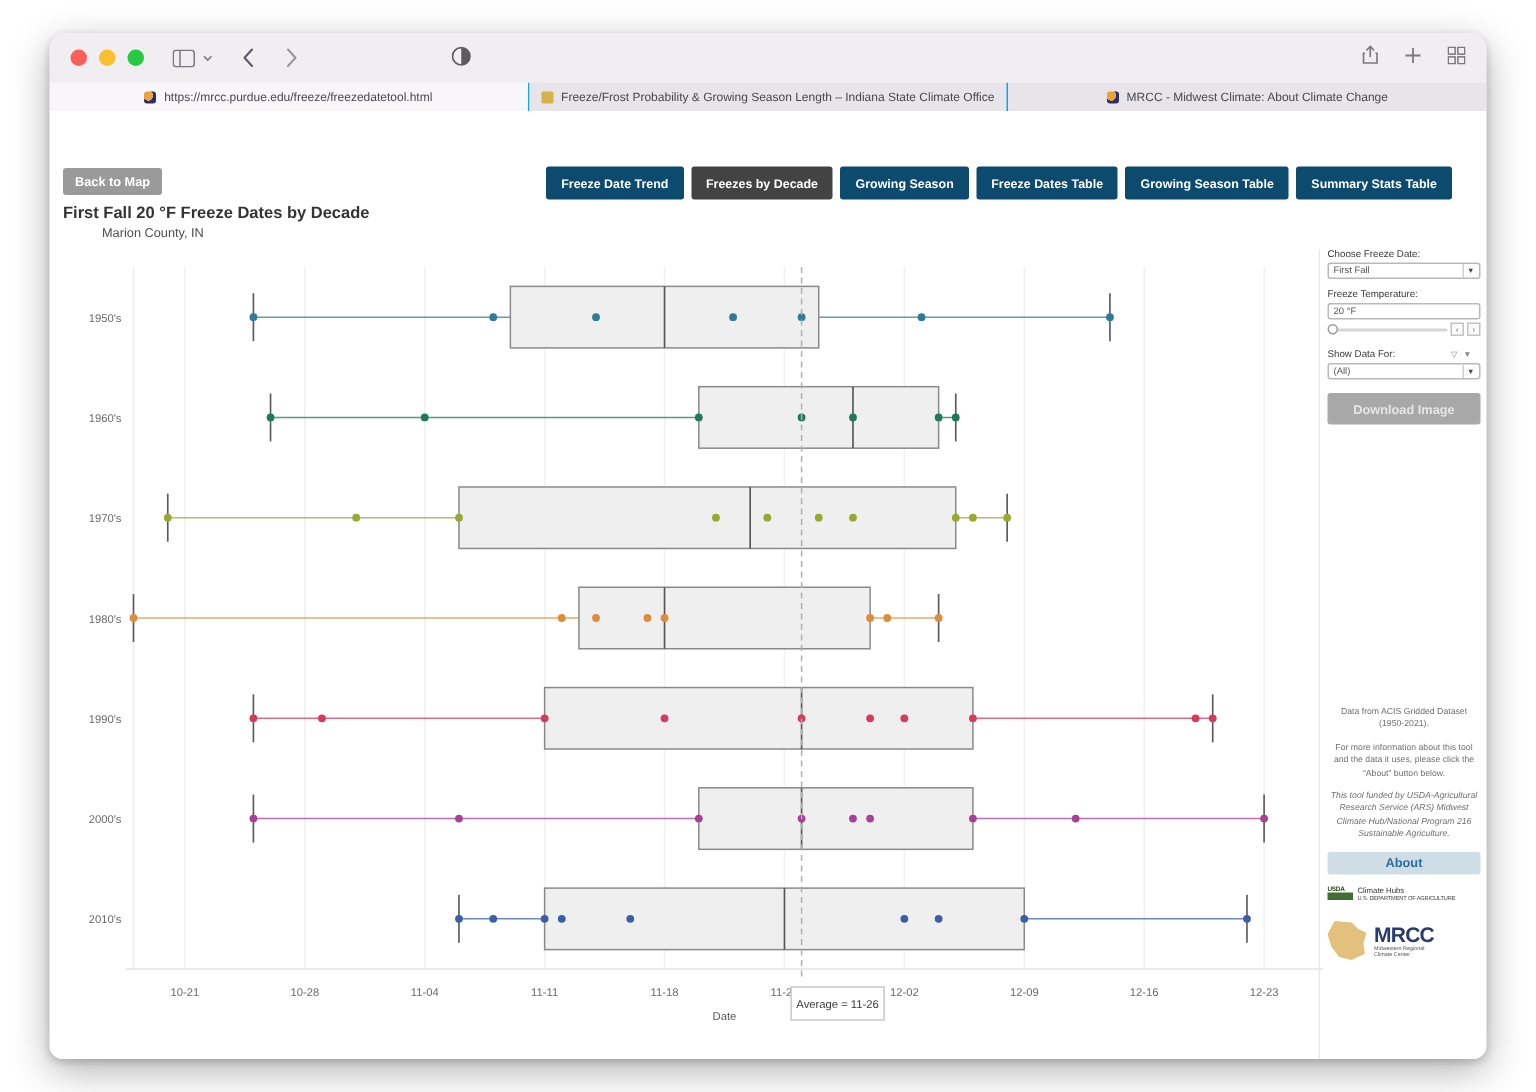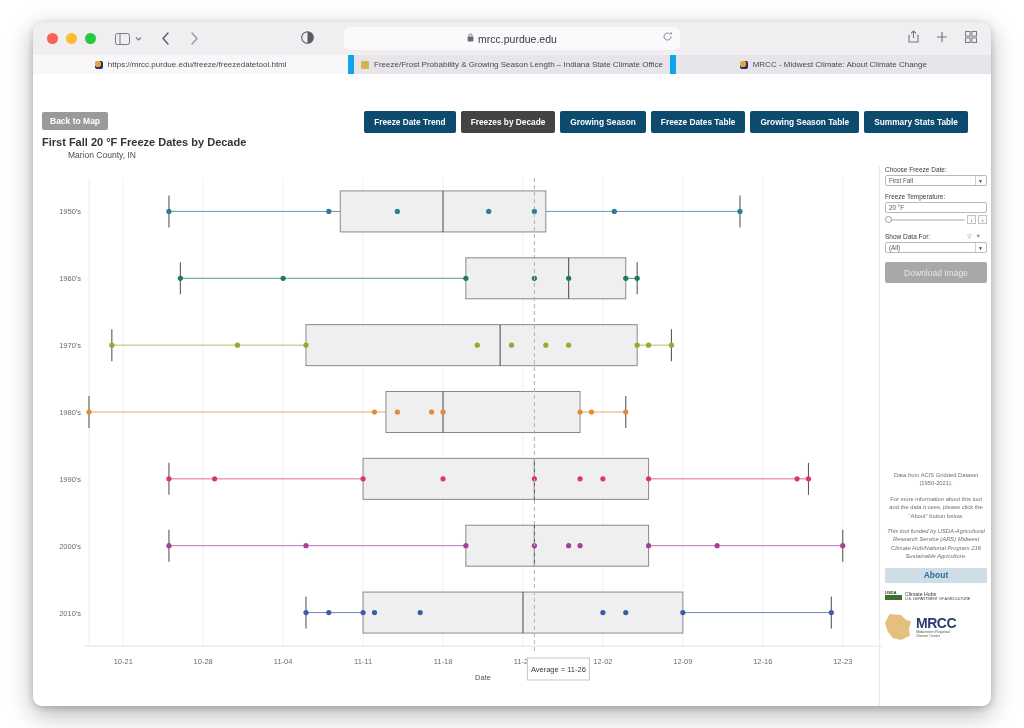--- a/index.html
+++ b/index.html
@@ -50,21 +50,21 @@
   .contrast-icon { position:absolute; left:268px; top:9px; }
   .right-icons { position:absolute; right:14px; top:8px; display:flex; gap:17px; color:#7b7880; }
 
   
   .tabstrip { display:flex; height:19px; background:#f0eef1; }
   .tab {
     flex:1 1 0; min-width:0;
     display:flex; align-items:center; justify-content:center;
     gap:5px;
     font-size:8px; color:#4a474f;
-    border-right:6px solid #0ea5e9;
+    border-right:1px solid #0ea5e9;
     white-space:nowrap; overflow:hidden;
   }
   .tab:last-child { border-right:none; }
   .tab.active { background:#f8f6f9; }
   .tab.inactive { background:#e8e5ea; }
   .favicon { width:8px; height:8px; border-radius:2px; flex:none; }
   .fav-mrcc { background: radial-gradient(circle at 35% 35%, #e8a33d 0 45%, #2b2f6e 46% 100%); }
   .fav-purdue { background:#d6b24a; border-radius:1px; }
 
   
@@ -122,21 +122,21 @@
   .slider-knob { position:absolute; left:0px; top:1px; width:7px; height:7px; border-radius:50%; background:#fff; border:1px solid #9a9a9a; }
   .spin { position:absolute; top:0; width:9px; height:9px; border:1px solid #c3c3c3; background:#fafafa;
           font-size:5px; color:#555; display:flex; align-items:center; justify-content:center; }
   .spin.down { right:11px; }
   .spin.up { right:0px; }
   .showdata-head { position:relative; }
   .showdata-head .filt { position:absolute; right:2px; top:0px; font-size:5.5px; color:#888; letter-spacing:4px;}
 
   .dl-btn {
     margin-top:9px; height:21px; background:#a8a8a8; color:#e6e6e6;
-    font-size:8.5px; font-weight:normal;
+    font-size:8.5px; font-weight:bold;
     display:flex; align-items:center; justify-content:center; border-radius:2px;
   }
 
   .info { position:absolute; left:852px; top:397px; width:102px; text-align:center; }
   .info p { margin:0 0 7px 0; font-size:5.8px; color:#6f6f6f; line-height:1.45; }
   .info p.italic { font-style:italic; }
   .about-btn {
     margin-top:2px; height:15px; background:#cfdde6; color:#2b6f9e;
     font-size:8.5px; font-weight:bold;
     display:flex; align-items:center; justify-content:center; border-radius:2px;
@@ -194,35 +194,20 @@
         </span>
       </div>
 
       <span class="tb-icon contrast-icon">
         <svg width="13" height="13" viewBox="0 0 13 13">
             <circle cx="6.5" cy="6.5" r="5.8" fill="none" stroke="#5d5a63" stroke-width="1.1"></circle>
             <path d="M6.5 0.7 A5.8 5.8 0 0 1 6.5 12.3 Z" fill="#5d5a63"></path>
           </svg>
       </span>
 
-      <div class="addressbar">
-        <span class="lock">
-          <svg width="7" height="9" viewBox="0 0 7 9">
-              <rect x="0.6" y="3.6" width="5.8" height="5" rx="1" fill="#6e6b73"></rect>
-              <path d="M2 3.6 V2.4 a1.5 1.5 0 0 1 3 0 V3.6" fill="none" stroke="#6e6b73" stroke-width="0.9"></path>
-            </svg>
-        </span>
-        <span>mrcc.purdue.edu</span>
-        <span class="reload">
-          <svg width="11" height="11" viewBox="0 0 11 11">
-              <path d="M9 5.5 a3.5 3.5 0 1 1 -1.1 -2.5" fill="none" stroke="#8a878f" stroke-width="1"></path>
-              <path d="M9.3 0.8 L8.1 3.3 L10.3 3.2 Z" fill="#8a878f"></path>
-            </svg>
-        </span>
-      </div>
 
       <div class="right-icons">
         <span class="tb-icon">
           <svg width="11" height="13" viewBox="0 0 11 13">
               <path d="M5.5 1 L5.5 8" stroke="#7b7880" stroke-width="1.1" fill="none"></path>
               <path d="M3.3 3.2 L5.5 1 L7.7 3.2" fill="none" stroke="#7b7880" stroke-width="1.1" stroke-linecap="round"></path>
               <path d="M2 5.5 L1 5.5 L1 12 L10 12 L10 5.5 L9 5.5" fill="none" stroke="#7b7880" stroke-width="1.1"></path>
             </svg>
         </span>
         <span class="tb-icon">

